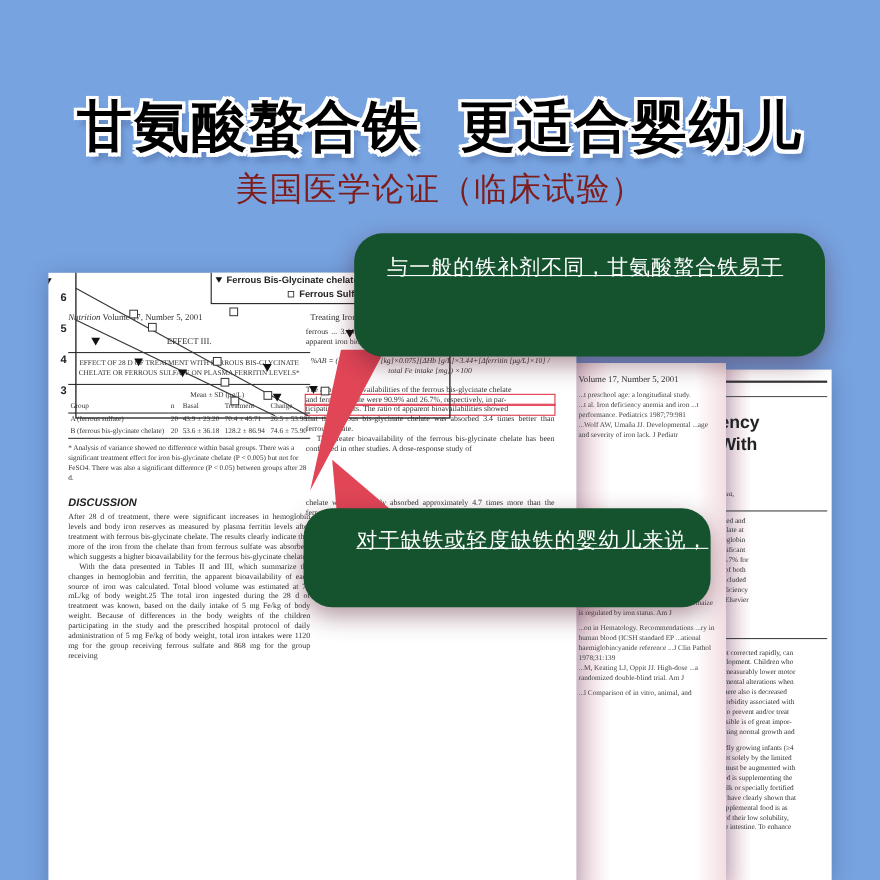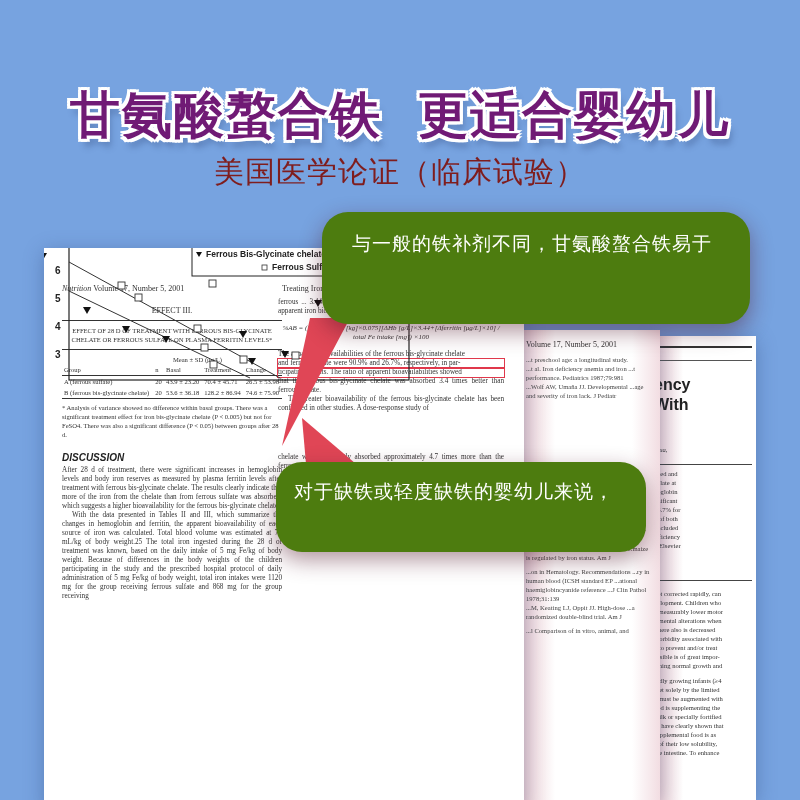--- a/index.html
+++ b/index.html
@@ -1,20 +1,20 @@
 <!DOCTYPE html>
 <html><head>
 <meta charset="utf-8">
 <style>
   * { box-sizing: border-box; margin: 0; padding: 0; }
   html, body { width: 800px; height: 800px; overflow: hidden; }
   body { background: #77a3e0; font-family: "DejaVu Sans", sans-serif; position: relative; }
 
   .headline { position: absolute; left: 0; top: 82px; width: 800px; text-align: center;
-    font-size: 50px; font-weight: bold; color: #701a75; letter-spacing: 2px;
+    font-size: 50px; font-weight: bold; color: #000000; letter-spacing: 2px;
     -webkit-text-stroke: 0; text-shadow:
       3px 3px 0 #fff, -3px -3px 0 #fff, 3px -3px 0 #fff, -3px 3px 0 #fff,
       0 3px 0 #fff, 0 -3px 0 #fff, 3px 0 0 #fff, -3px 0 0 #fff,
       4px 8px 6px rgba(40,60,110,0.35); }
   .headline .gap { display: inline-block; width: 36px; }
   .subtitle { position: absolute; left: 0; top: 152px; width: 800px; text-align: center;
     font-size: 30px; color: #7f1d1d; letter-spacing: 1px; }
 
   
   .page { position: absolute; background: #fff; box-shadow: 0 4px 18px rgba(40,60,110,0.35);
@@ -43,25 +43,25 @@
 
   .back-text { position: absolute; left: 6px; top: 10px; width: 128px; font-size: 6.6px; line-height: 9px; color: #444; }
   .back-text .vol { font-size: 8px; color: #333; margin-bottom: 6px; }
   .right-text { position: absolute; left: 2px; top: 6px; width: 98px; font-size: 6.6px; line-height: 9px; color: #333; }
   .right-title { font-family: "Liberation Sans", sans-serif; font-weight: bold; font-size: 16px; line-height: 20px; color: #222; margin: 14px 0 30px; }
 
   
   .chart { position: absolute; left: 60px; top: 432px; width: 420px; height: 140px; }
 
   
-  .bubble { position: absolute; background: #4d7c0f; color: #fff; border-radius: 26px;
+  .bubble { position: absolute; background: #14532d; color: #fff; border-radius: 26px;
     font-size: 19px; line-height: 34px; letter-spacing: 1px;
-    box-shadow: 0 8px 22px rgba(80,20,40,0.45); }
+    box-shadow: 0 8px 22px rgba(80,20,40,0.45); text-decoration: underline; }
   .bubble-1 { left: 322px; top: 212px; width: 428px; height: 112px; padding: 14px 0 0 30px; }
-  .bubble-2 { left: 276px; top: 462px; width: 370px; height: 90px; padding: 12px 0 0 18px; }
+  .bubble-2 { left: 276px; top: 462px; width: 370px; height: 90px; padding: 12px 0 0 48px; }
   .tail { position: absolute; width: 0; height: 0; }
 </style>
 </head>
 <body>
 
 <div class="headline">
   <span>甘氨酸螯合铁</span><span class="gap"></span><span>更适合婴幼儿</span>
 </div>
 <div class="subtitle">美国医学论证（临床试验）</div>
 

